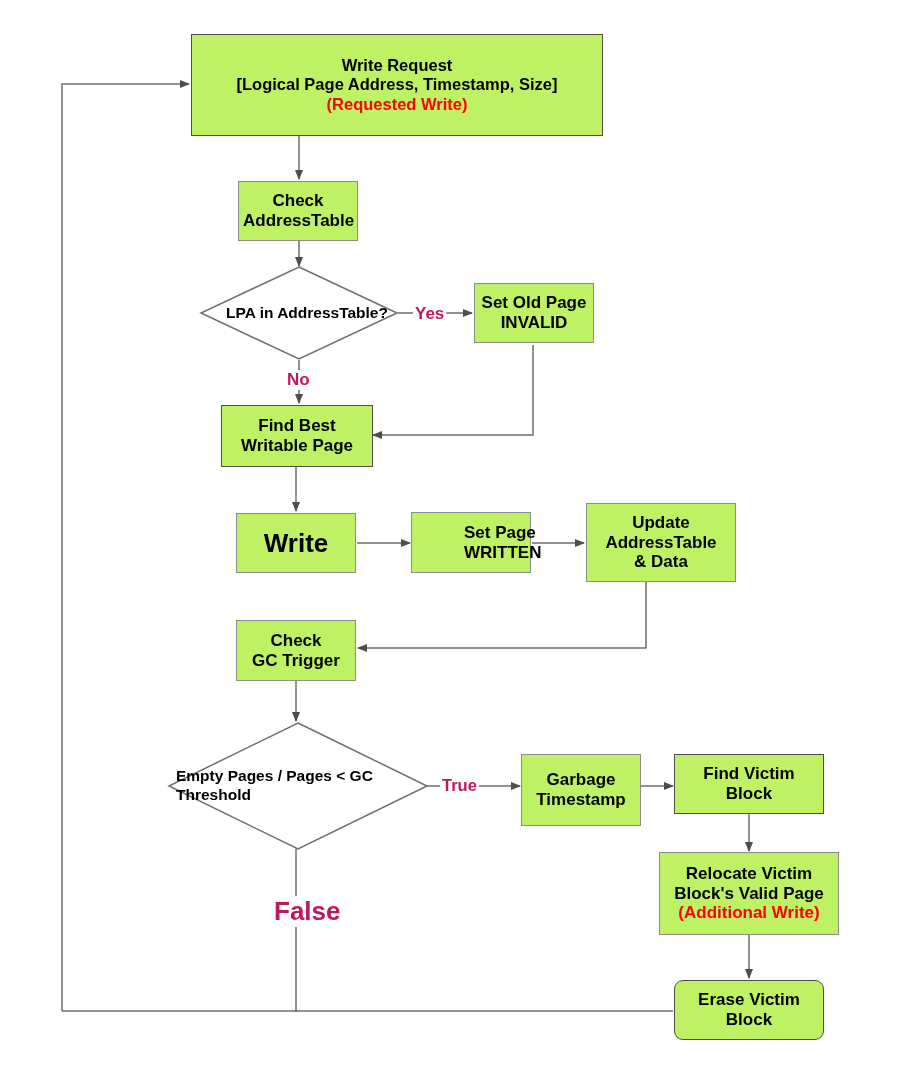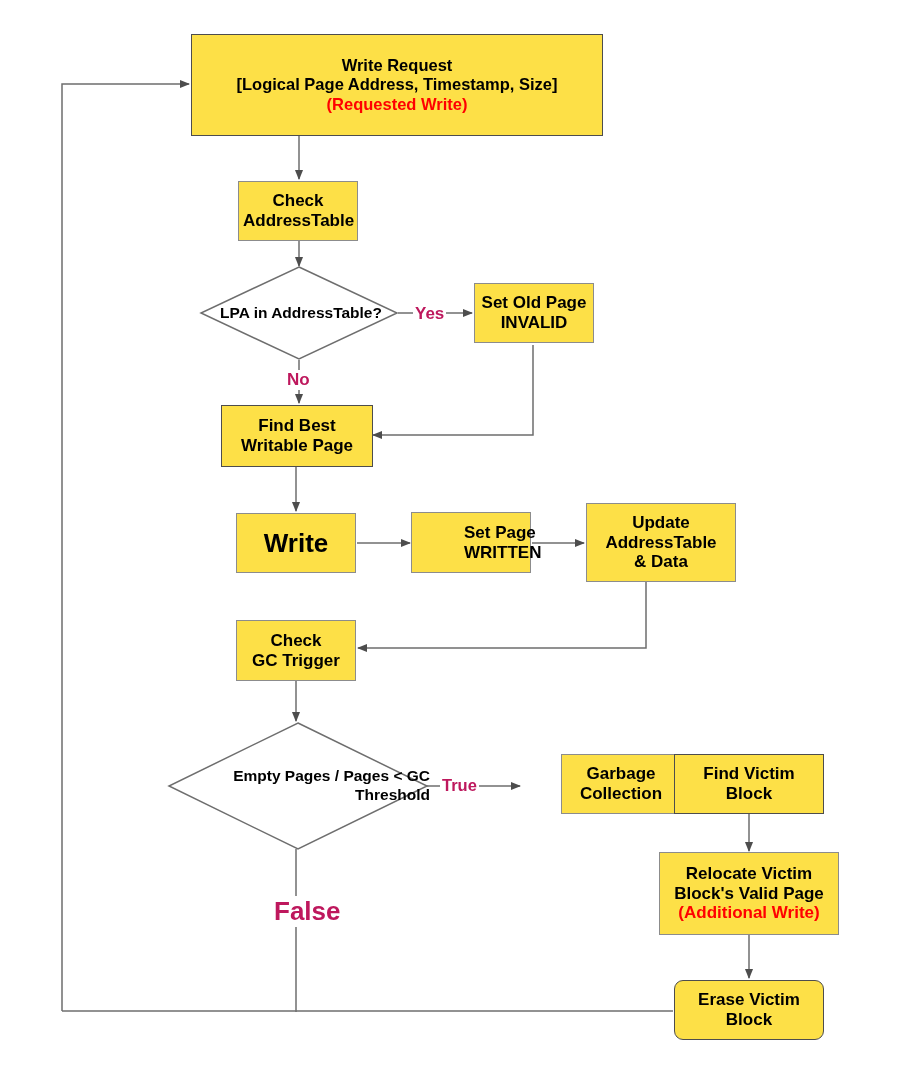--- a/index.html
+++ b/index.html
@@ -29,21 +29,21 @@
   .node {
     position: absolute;
     box-sizing: border-box;
     display: flex;
     align-items: center;
     justify-content: center;
     text-align: center;
     font-weight: bold;
     color: #000000;
     line-height: 1.16;
-    background: #fde047;
+    background: #bef264;
   }
   .box {
     border: 1.6px solid #8c8c8c;
   }
   .box.dark {
     border: 1.6px solid #4d4d4d;
   }
   .node .lines {
     width: 100%;
     padding: 0 4px;
@@ -63,28 +63,28 @@
     position: absolute;
   }
   .diamond-wrap svg {
     position: absolute;
     left: 0;
     top: 0;
     overflow: visible;
   }
   .diamond-label {
     position: absolute;
-    left: 2px;
+    left: 8px;
     top: 0;
     width: 100%;
     height: 100%;
     display: flex;
     align-items: center;
     justify-content: center;
-    text-align: right;
+    text-align: left;
     font-weight: bold;
     font-size: 15.5px;
     color: #000;
     line-height: 1.2;
   }
   .edge-label {
     position: absolute;
     font-weight: bold;
     color: #be185d;
     background: #ffffff;
@@ -223,24 +223,24 @@
         <span class="l">Empty Pages / Pages</span>
         <span class="l">&lt; GC Threshold</span>
       </span>
     </div>
   </div>
 
   <div class="edge-label fs16" style="left:440px; top:776px;">True</div>
 
   <div class="edge-label fs22" style="left:272px; top:896px;">False</div>
 
-  <div class="node box fs15" style="left:521px; top:754px; width:120px; height:60px;margin-left:40px;">
+  <div class="node box fs15" style="left:521px; top:754px; width:120px; height:72px;">
     <span class="lines">
       <span class="l">Garbage</span>
-      <span class="l">Collection</span>
+      <span class="l">Timestamp</span>
     </span>
   </div>
 
   <div class="node box dark fs15" style="left:674px; top:754px; width:150px; height:60px;">
     <span class="lines">
       <span class="l">Find Victim</span>
       <span class="l">Block</span>
     </span>
   </div>
 

